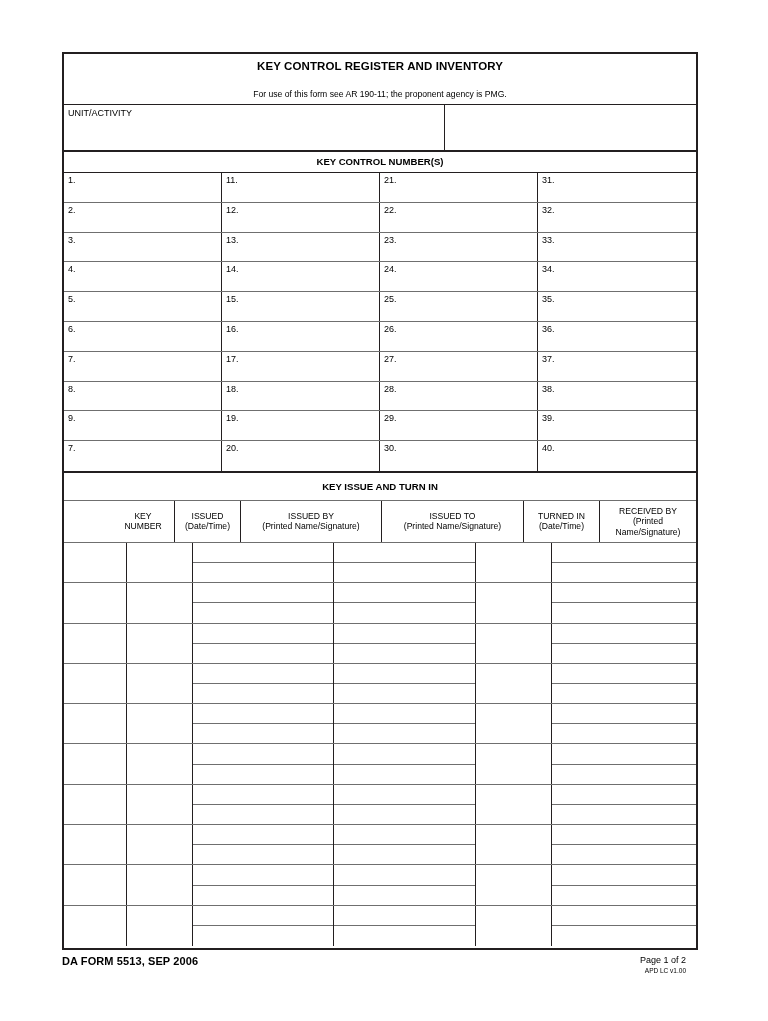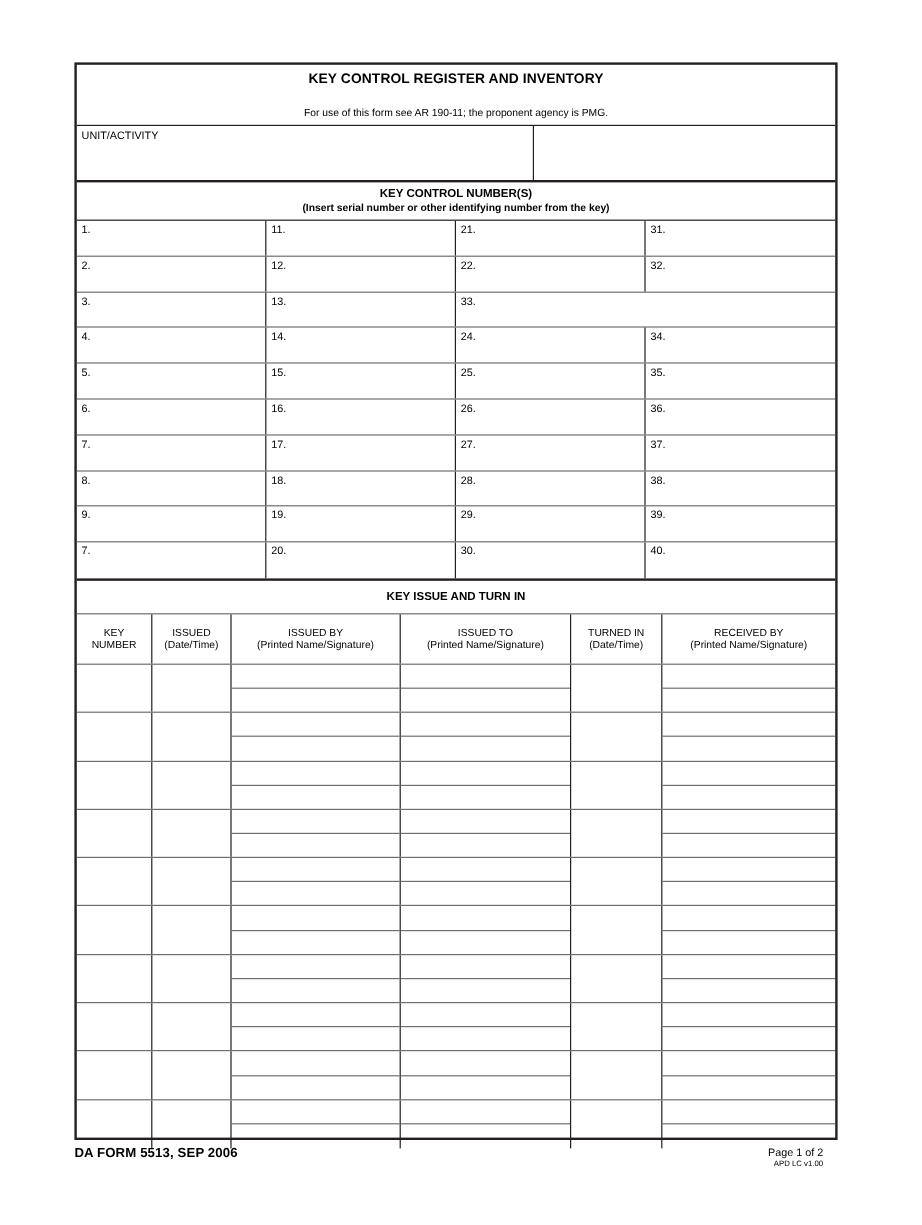--- a/index.html
+++ b/index.html
@@ -133,20 +133,21 @@
     font-size: 9.6px;
     font-weight: bold;
   }
 
   .kit-head-row {
     display: flex;
     border-bottom: 1px solid #6f6f6f;
     height: 42px;
     box-sizing: border-box;
     align-items: center;
+    padding-left: 48px;
   }
   .kit-col {
     box-sizing: border-box;
     border-right: 1px solid #231f20;
     text-align: center;
     font-size: 8.6px;
     line-height: 10.5px;
     height: 100%;
     display: flex;
     flex-direction: column;
@@ -233,39 +234,39 @@
     </div>
 
     <div class="unit-row">
       <div class="unit-cell">
         <div class="field-label">UNIT/ACTIVITY</div>
       </div>
     </div>
 
     <div class="kcn-header">
       <div class="kcn-title">KEY CONTROL NUMBER(S)</div>
-      <div class="kcn-sub">(Insert serial number or other identifying number from the key)</div>
     </div>
 
     <div class="kcn-grid">
       <div class="kcn-rowline">
         <div class="kcn-cell">1.</div>
         <div class="kcn-cell">11.</div>
         <div class="kcn-cell">21.</div>
         <div class="kcn-cell">31.</div>
       </div>
       <div class="kcn-rowline">
         <div class="kcn-cell">2.</div>
         <div class="kcn-cell">12.</div>
         <div class="kcn-cell">22.</div>
         <div class="kcn-cell">32.</div>
       </div>
       <div class="kcn-rowline">
         <div class="kcn-cell">3.</div>
         <div class="kcn-cell">13.</div>
+        <div class="kcn-cell">23.</div>
         <div class="kcn-cell">33.</div>
       </div>
       <div class="kcn-rowline">
         <div class="kcn-cell">4.</div>
         <div class="kcn-cell">14.</div>
         <div class="kcn-cell">24.</div>
         <div class="kcn-cell">34.</div>
       </div>
       <div class="kcn-rowline">
         <div class="kcn-cell">5.</div>

